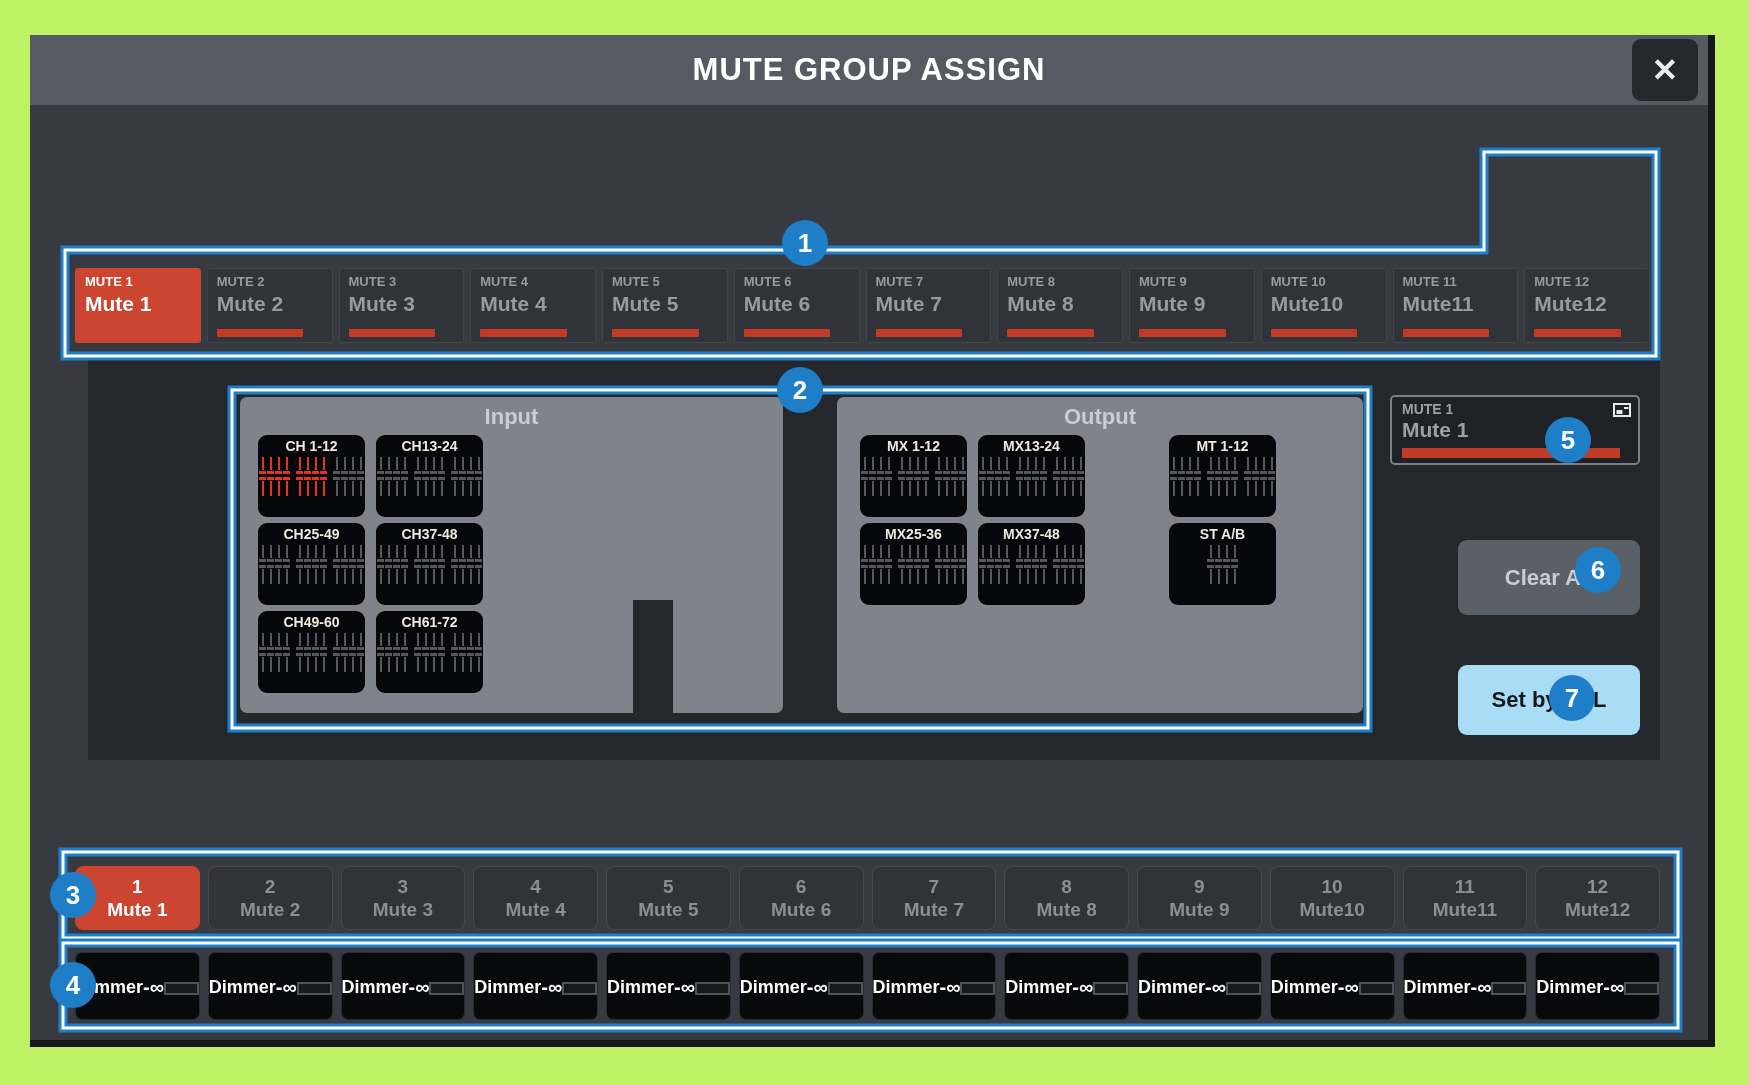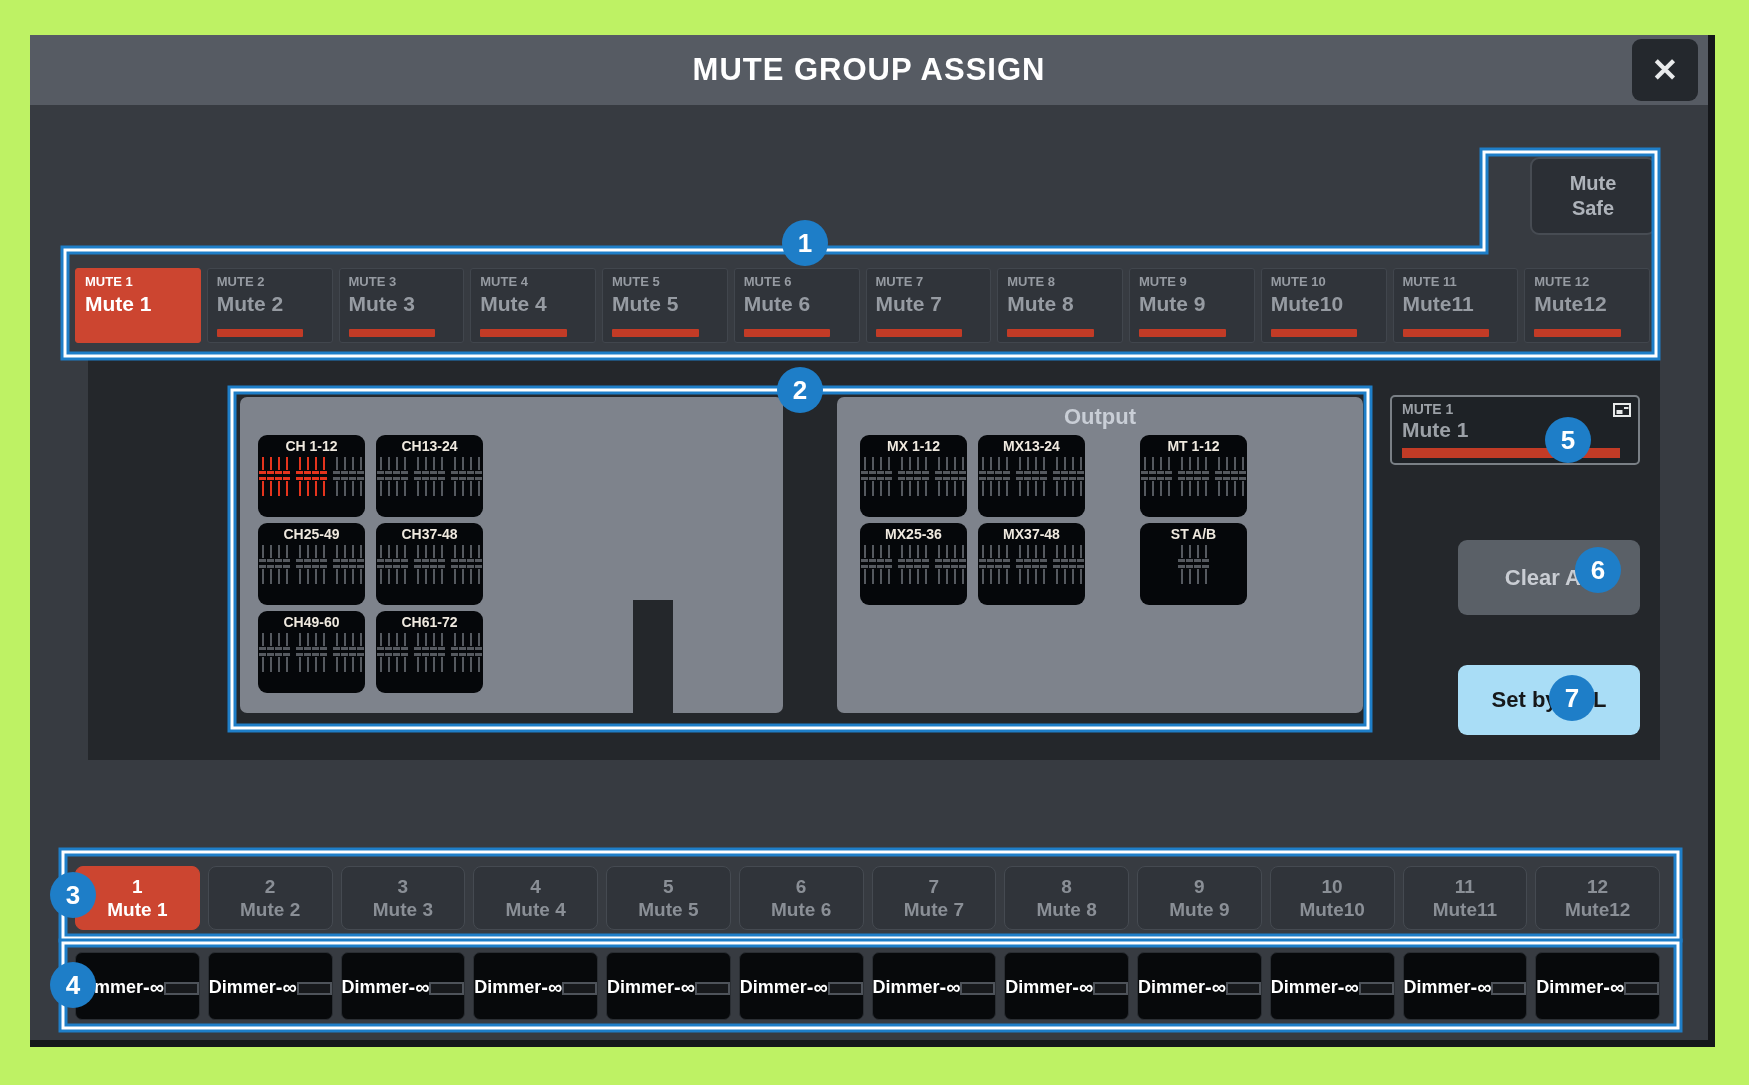--- a/index.html
+++ b/index.html
@@ -27,21 +27,21 @@
   
   .gray-panel{position:absolute;top:362px;height:316px;background:#7E838C;border-radius:7px;overflow:hidden;}
   .input-panel{left:210px;width:543px;}
   .output-panel{left:807px;width:526px;}
   .ptitle{text-align:center;padding-top:7px;font-size:22px;color:#C9CED6;}
   .brows{position:absolute;top:38px;display:flex;flex-direction:column;gap:6px;}
   .input-panel .brows{left:18px;}
   .output-panel .brows{left:23px;}
   .brow{display:flex;gap:11px;}
   .block{width:107px;height:82px;background:#05070A;border-radius:9px;box-sizing:border-box;padding-top:3px;cursor:pointer;}
-  .block.xgap{margin-left:44px;}
+  .block.xgap{margin-left:73px;}
   .blabel{text-align:center;font-size:14px;color:#EFE9DF;line-height:16px;}
   .faders{display:flex;justify-content:center;align-items:flex-start;gap:2px;margin-top:3px;}
   .fader{display:inline-flex;flex-direction:column;align-items:center;width:6px;color:#55595F;}
   .fader.red{color:#E5341D;}
   .fader:nth-child(4n+1):not(:first-child){margin-left:5px;}
   .fader i{display:block;}
   .ft{width:2px;height:13px;background:currentColor;}
   .fk{width:7px;height:9px;box-sizing:border-box;border-top:3px solid currentColor;border-bottom:3px solid currentColor;margin:1px 0;}
   .fb{width:2px;height:15px;background:currentColor;}
   .input-scrollbar{position:absolute;left:393px;top:203px;bottom:0;width:40px;background:#24272B;}
@@ -79,24 +79,20 @@
 <div id="stage">
   <div id="window">
 
     <div class="titlebar">
       <div class="title">MUTE GROUP ASSIGN</div>
     </div>
     <div class="close-btn">
       <span>✕</span>
     </div>
 
-    <div class="mute-safe">
-      <span>Mute</span>
-      <span>Safe</span>
-    </div>
 
     <div class="tab-row">
         <div class="tab sel">
           <div class="tid">MUTE 1</div>
           <div class="tname">Mute 1</div>
         </div>
         <div class="tab">
           <div class="tid">MUTE 2</div>
           <div class="tname">Mute 2</div>
           <div class="tbar"></div>
@@ -149,20 +145,21 @@
         <div class="tab">
           <div class="tid">MUTE 12</div>
           <div class="tname">Mute12</div>
           <div class="tbar"></div>
         </div>
       </div>
 
     <div class="content-panel"></div>
 
     <div class="gray-panel input-panel">
+      <div class="ptitle">Input</div>
       <div class="brows">
           <div class="brow">
             <div class="block">
               <div class="blabel">CH 1-12</div>
               <div class="faders">
                 <span class="fader red">
                   <i class="ft"></i>
                   <i class="fk"></i>
                   <i class="fb"></i>
                 </span>

